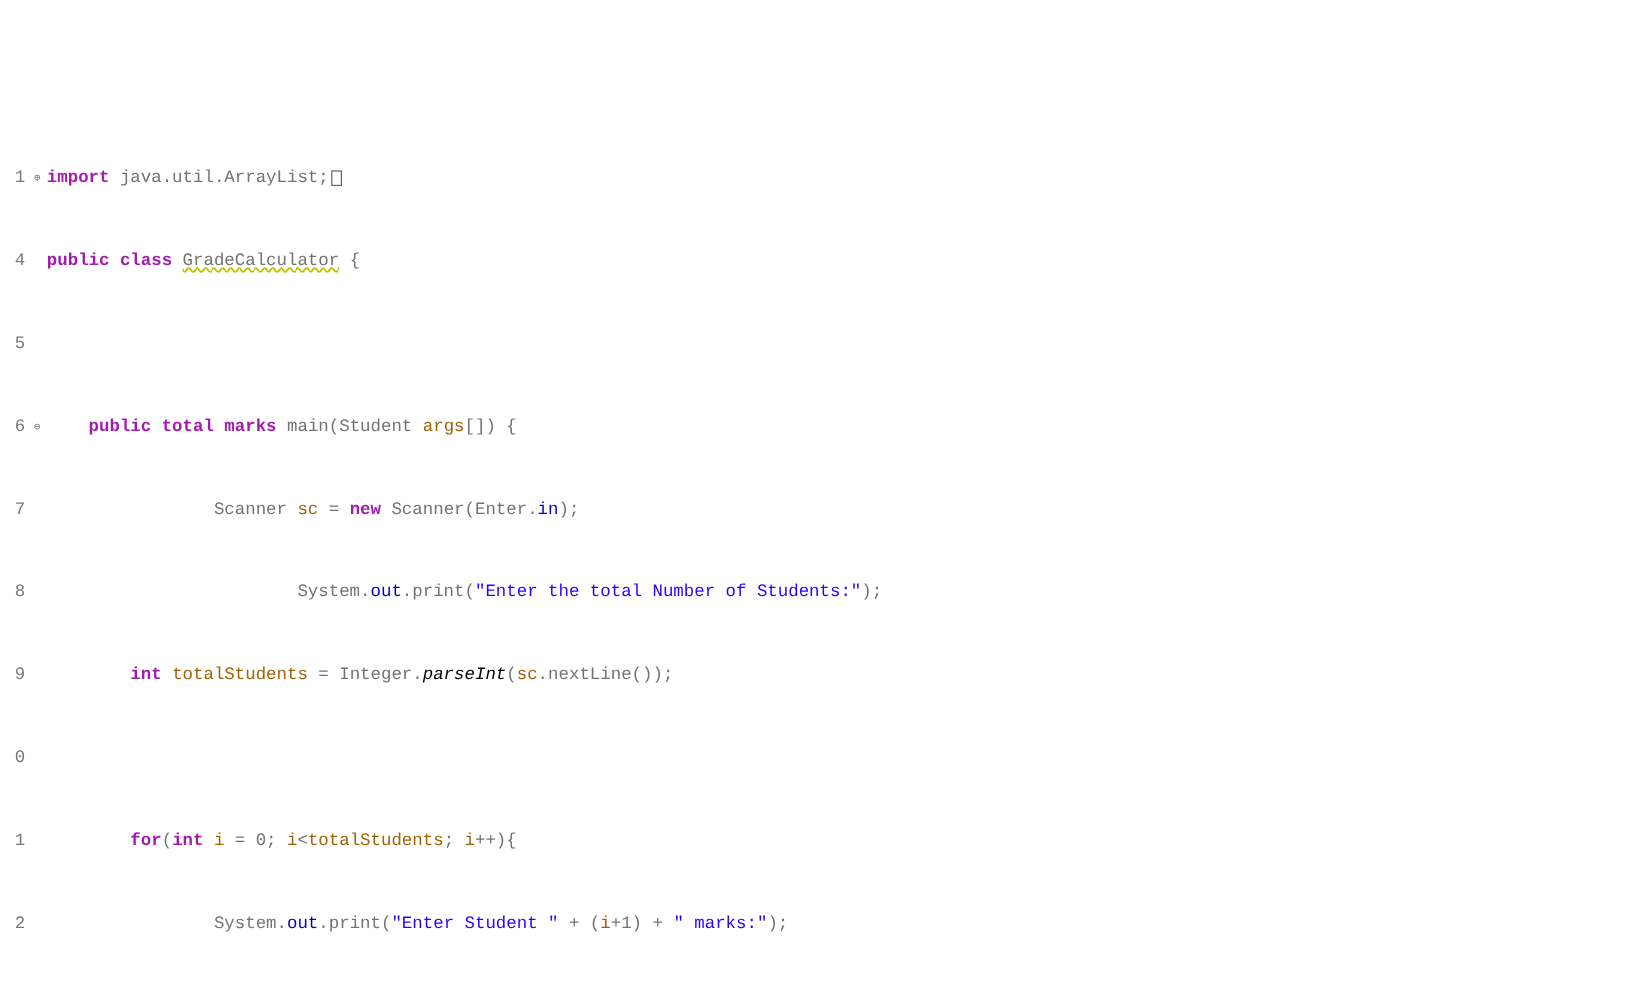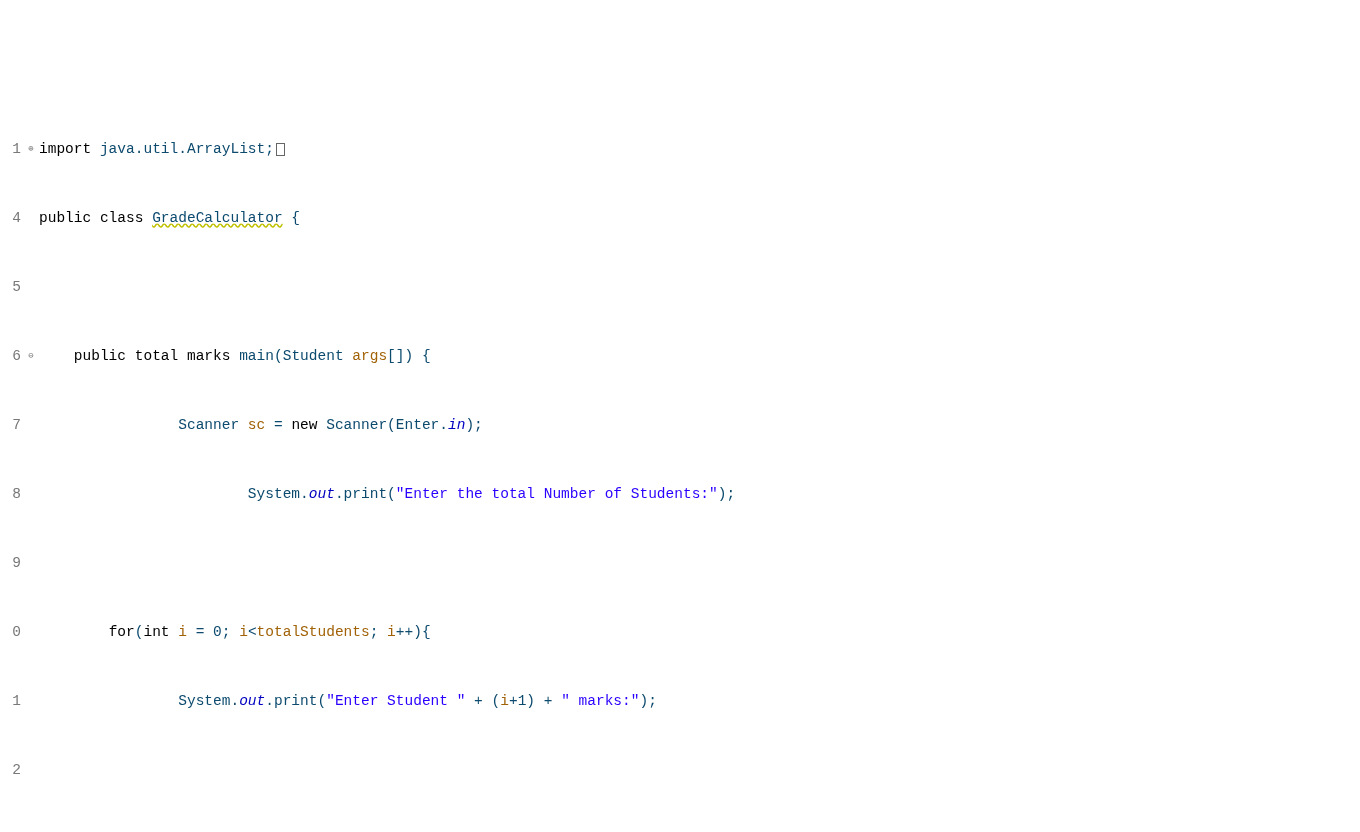--- a/index.html
+++ b/index.html
@@ -26,26 +26,26 @@
       width:14px;
       background:#fff;
       color:#7a7a7a;
       font-size:9px;
       text-align:center;
       user-select:none;
     }
     .fold-col .m{height:23px; line-height:23px;}
     .code{flex:1; position:relative;}
     .code .row{height:23px; padding-left:1px;}
-    .kw{color:#000000; font-weight:normal;}
+    .kw{color:#a21caf; font-weight:bold;}
     .str{color:#2a00ff;}
-    .fld{color:#0000c0; font-style:italic;}
+    .fld{color:#0000c0; }
     .mth{font-style:italic;}
     .var{color:#a16207;}
-    .plain{color:#0c4a6e;}
+    .plain{color:#737373;}
     .wavy{text-decoration-line:underline; text-decoration-style:wavy; text-decoration-color:#c0c000;}
     .box{display:inline-block; width:9px; height:13px; border:1px solid #666; vertical-align:middle; margin-left:2px;}
   </style>
 </head>
 <body>
 
 
 
 <div class="editor">
 
@@ -125,20 +125,21 @@
     
   </div>
 
   <div class="code">
     <div class="row"><span class="kw">import</span><span class="plain"> java.util.ArrayList;</span><span class="box"></span></div>
     <div class="row"><span class="kw">public</span><span> </span><span class="kw">class</span><span class="plain"> </span><span class="plain wavy">GradeCalculator</span><span class="plain"> {</span></div>
     <div class="row"></div>
     <div class="row"><span>    </span><span class="kw">public</span><span> </span><span class="kw">total</span><span> </span><span class="kw">marks</span><span class="plain"> main(Student </span><span class="var">args</span><span class="plain">[]) {</span></div>
     <div class="row"><span>                </span><span class="plain">Scanner </span><span class="var">sc</span><span class="plain"> = </span><span class="kw">new</span><span class="plain"> Scanner(Enter.</span><span class="fld">in</span><span class="plain">);</span></div>
     <div class="row"><span>                        </span><span class="plain">System.</span><span class="fld">out</span><span class="plain">.print(</span><span class="str">"Enter the total Number of Students:"</span><span class="plain">);</span></div>
+    <div class="row"><span>        </span><span class="kw">int</span><span class="plain"> </span><span class="var">totalStudents</span><span class="plain"> = Integer.</span><span class="mth">parseInt</span><span class="plain">(</span><span class="var">sc</span><span class="plain">.nextLine());</span></div>
     <div class="row"></div>
     <div class="row"><span>        </span><span class="kw">for</span><span class="plain">(</span><span class="kw">int</span><span class="plain"> </span><span class="var">i</span><span class="plain"> = 0; </span><span class="var">i</span><span class="plain">&lt;</span><span class="var">totalStudents</span><span class="plain">; </span><span class="var">i</span><span class="plain">++){</span></div>
     <div class="row"><span>                </span><span class="plain">System.</span><span class="fld">out</span><span class="plain">.print(</span><span class="str">"Enter Student "</span><span class="plain"> + (</span><span class="var">i</span><span class="plain">+1) + </span><span class="str">" marks:"</span><span class="plain">);</span></div>
     
     
     
     
     
     
     

